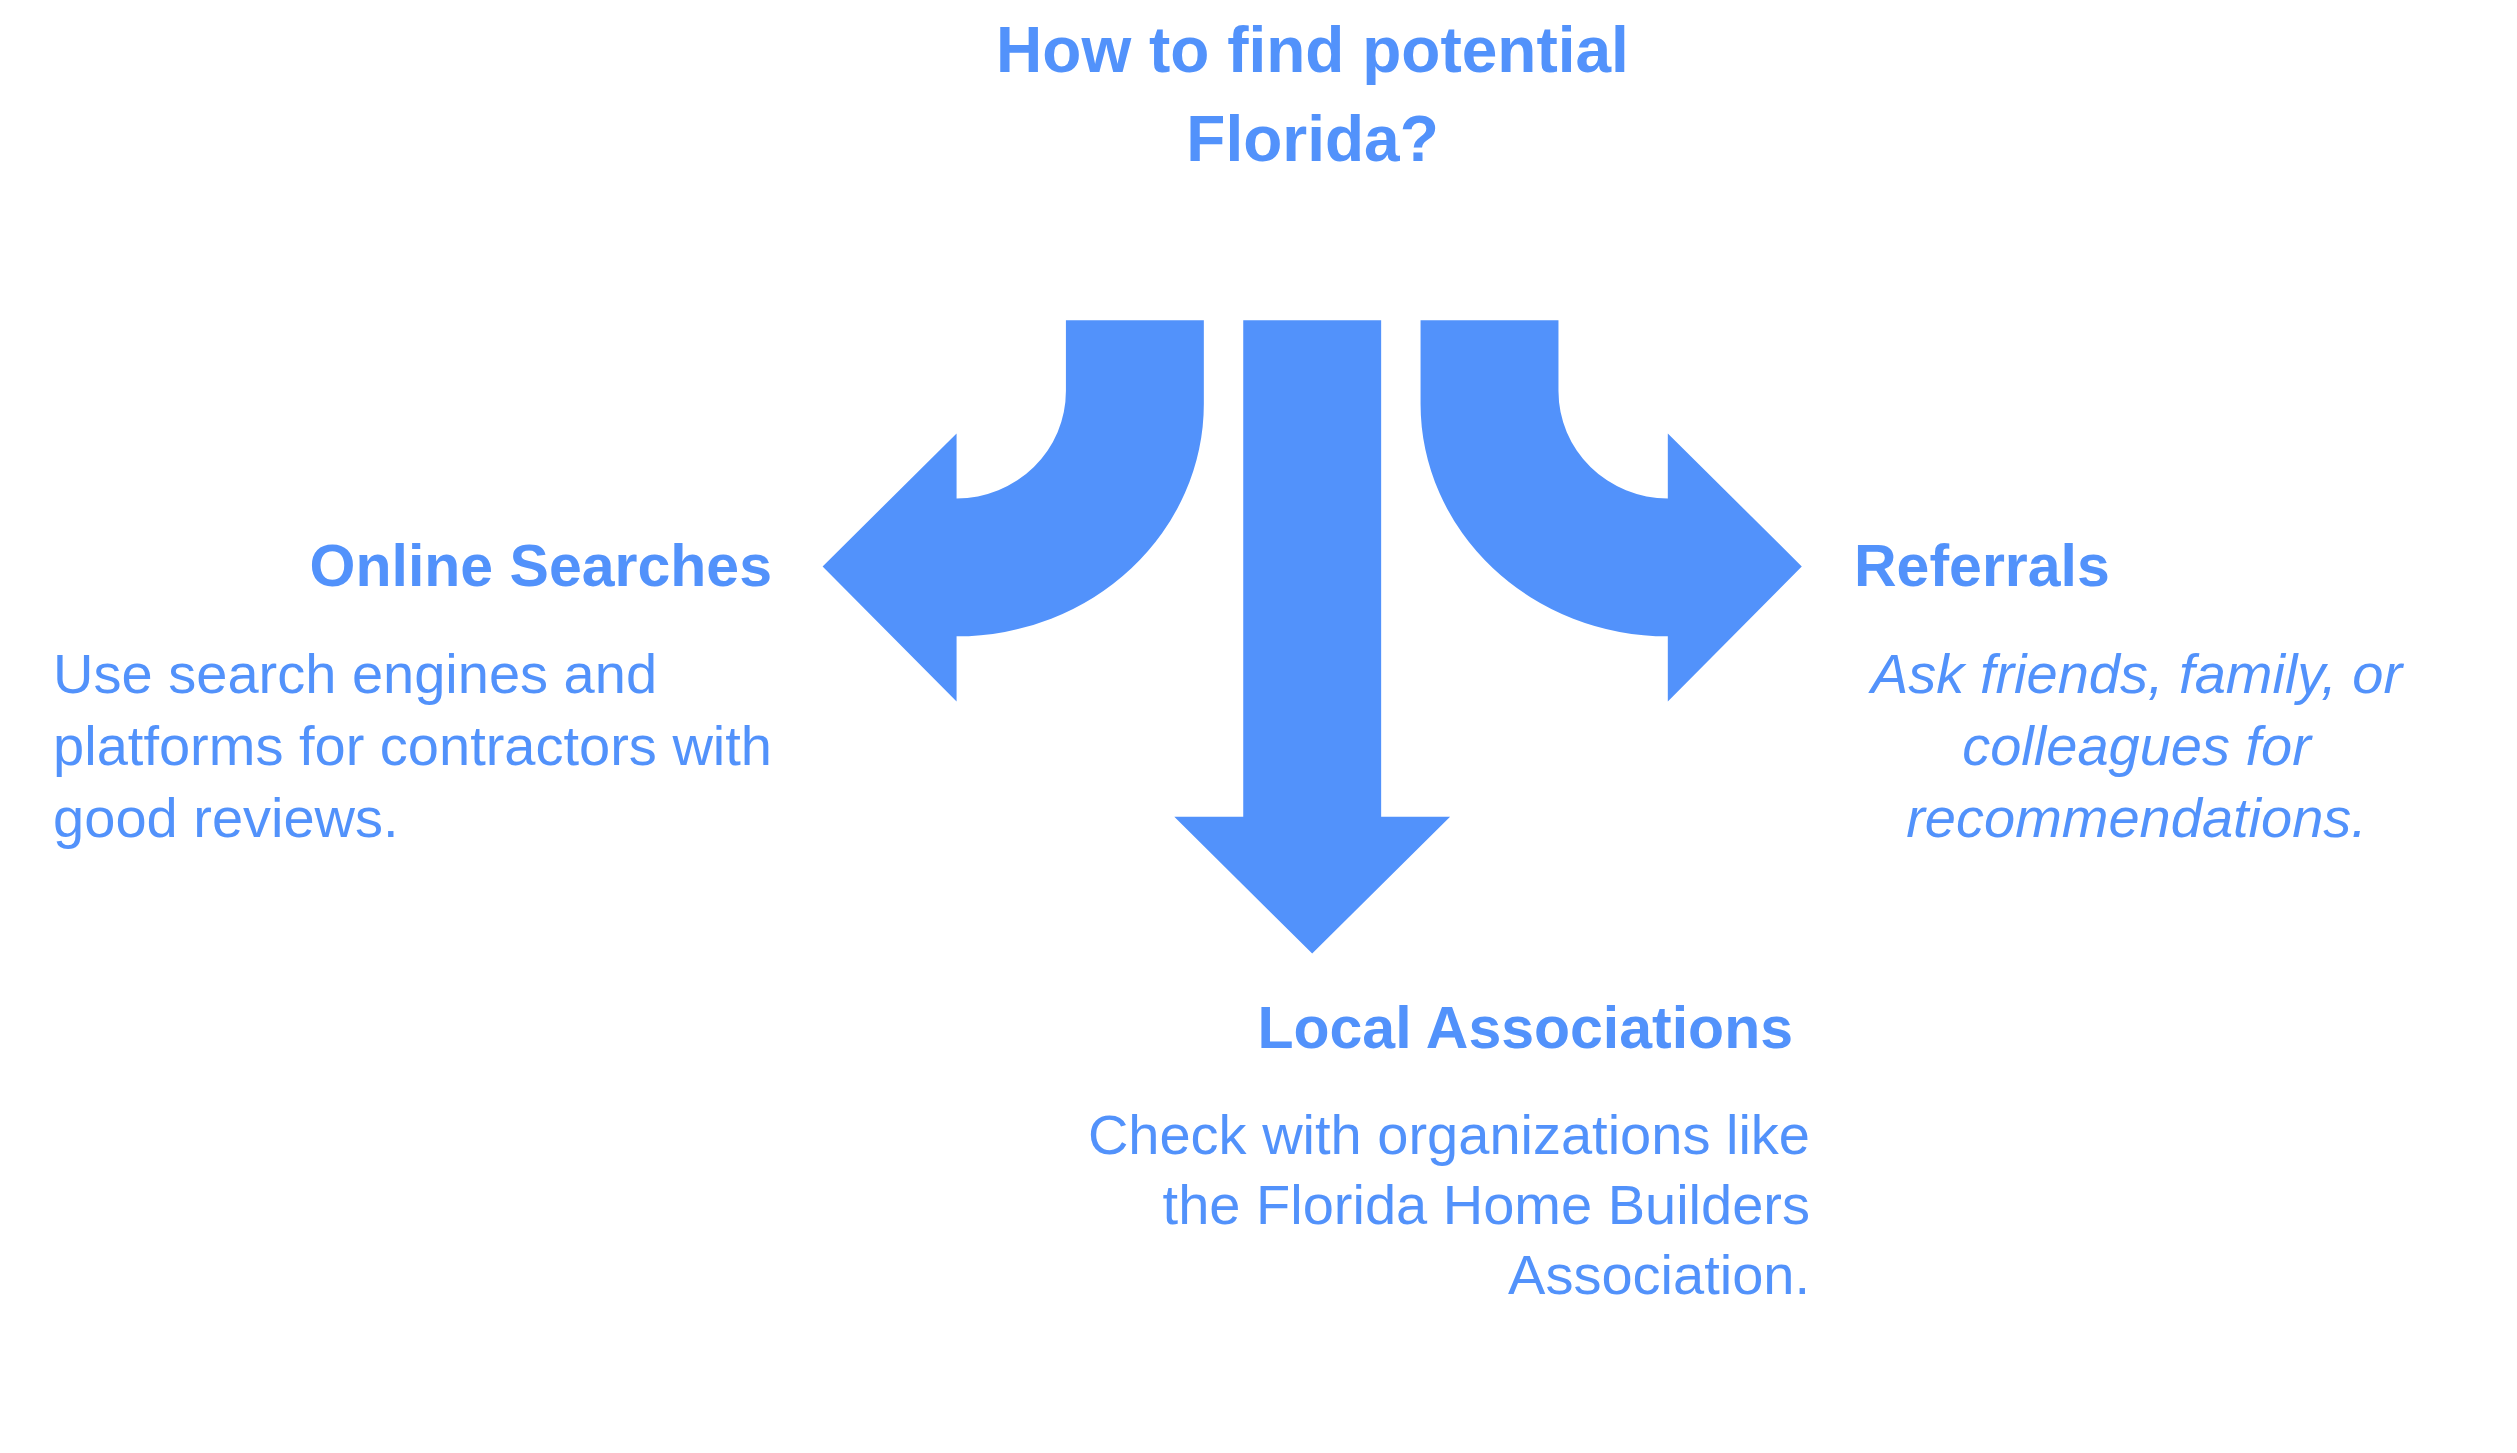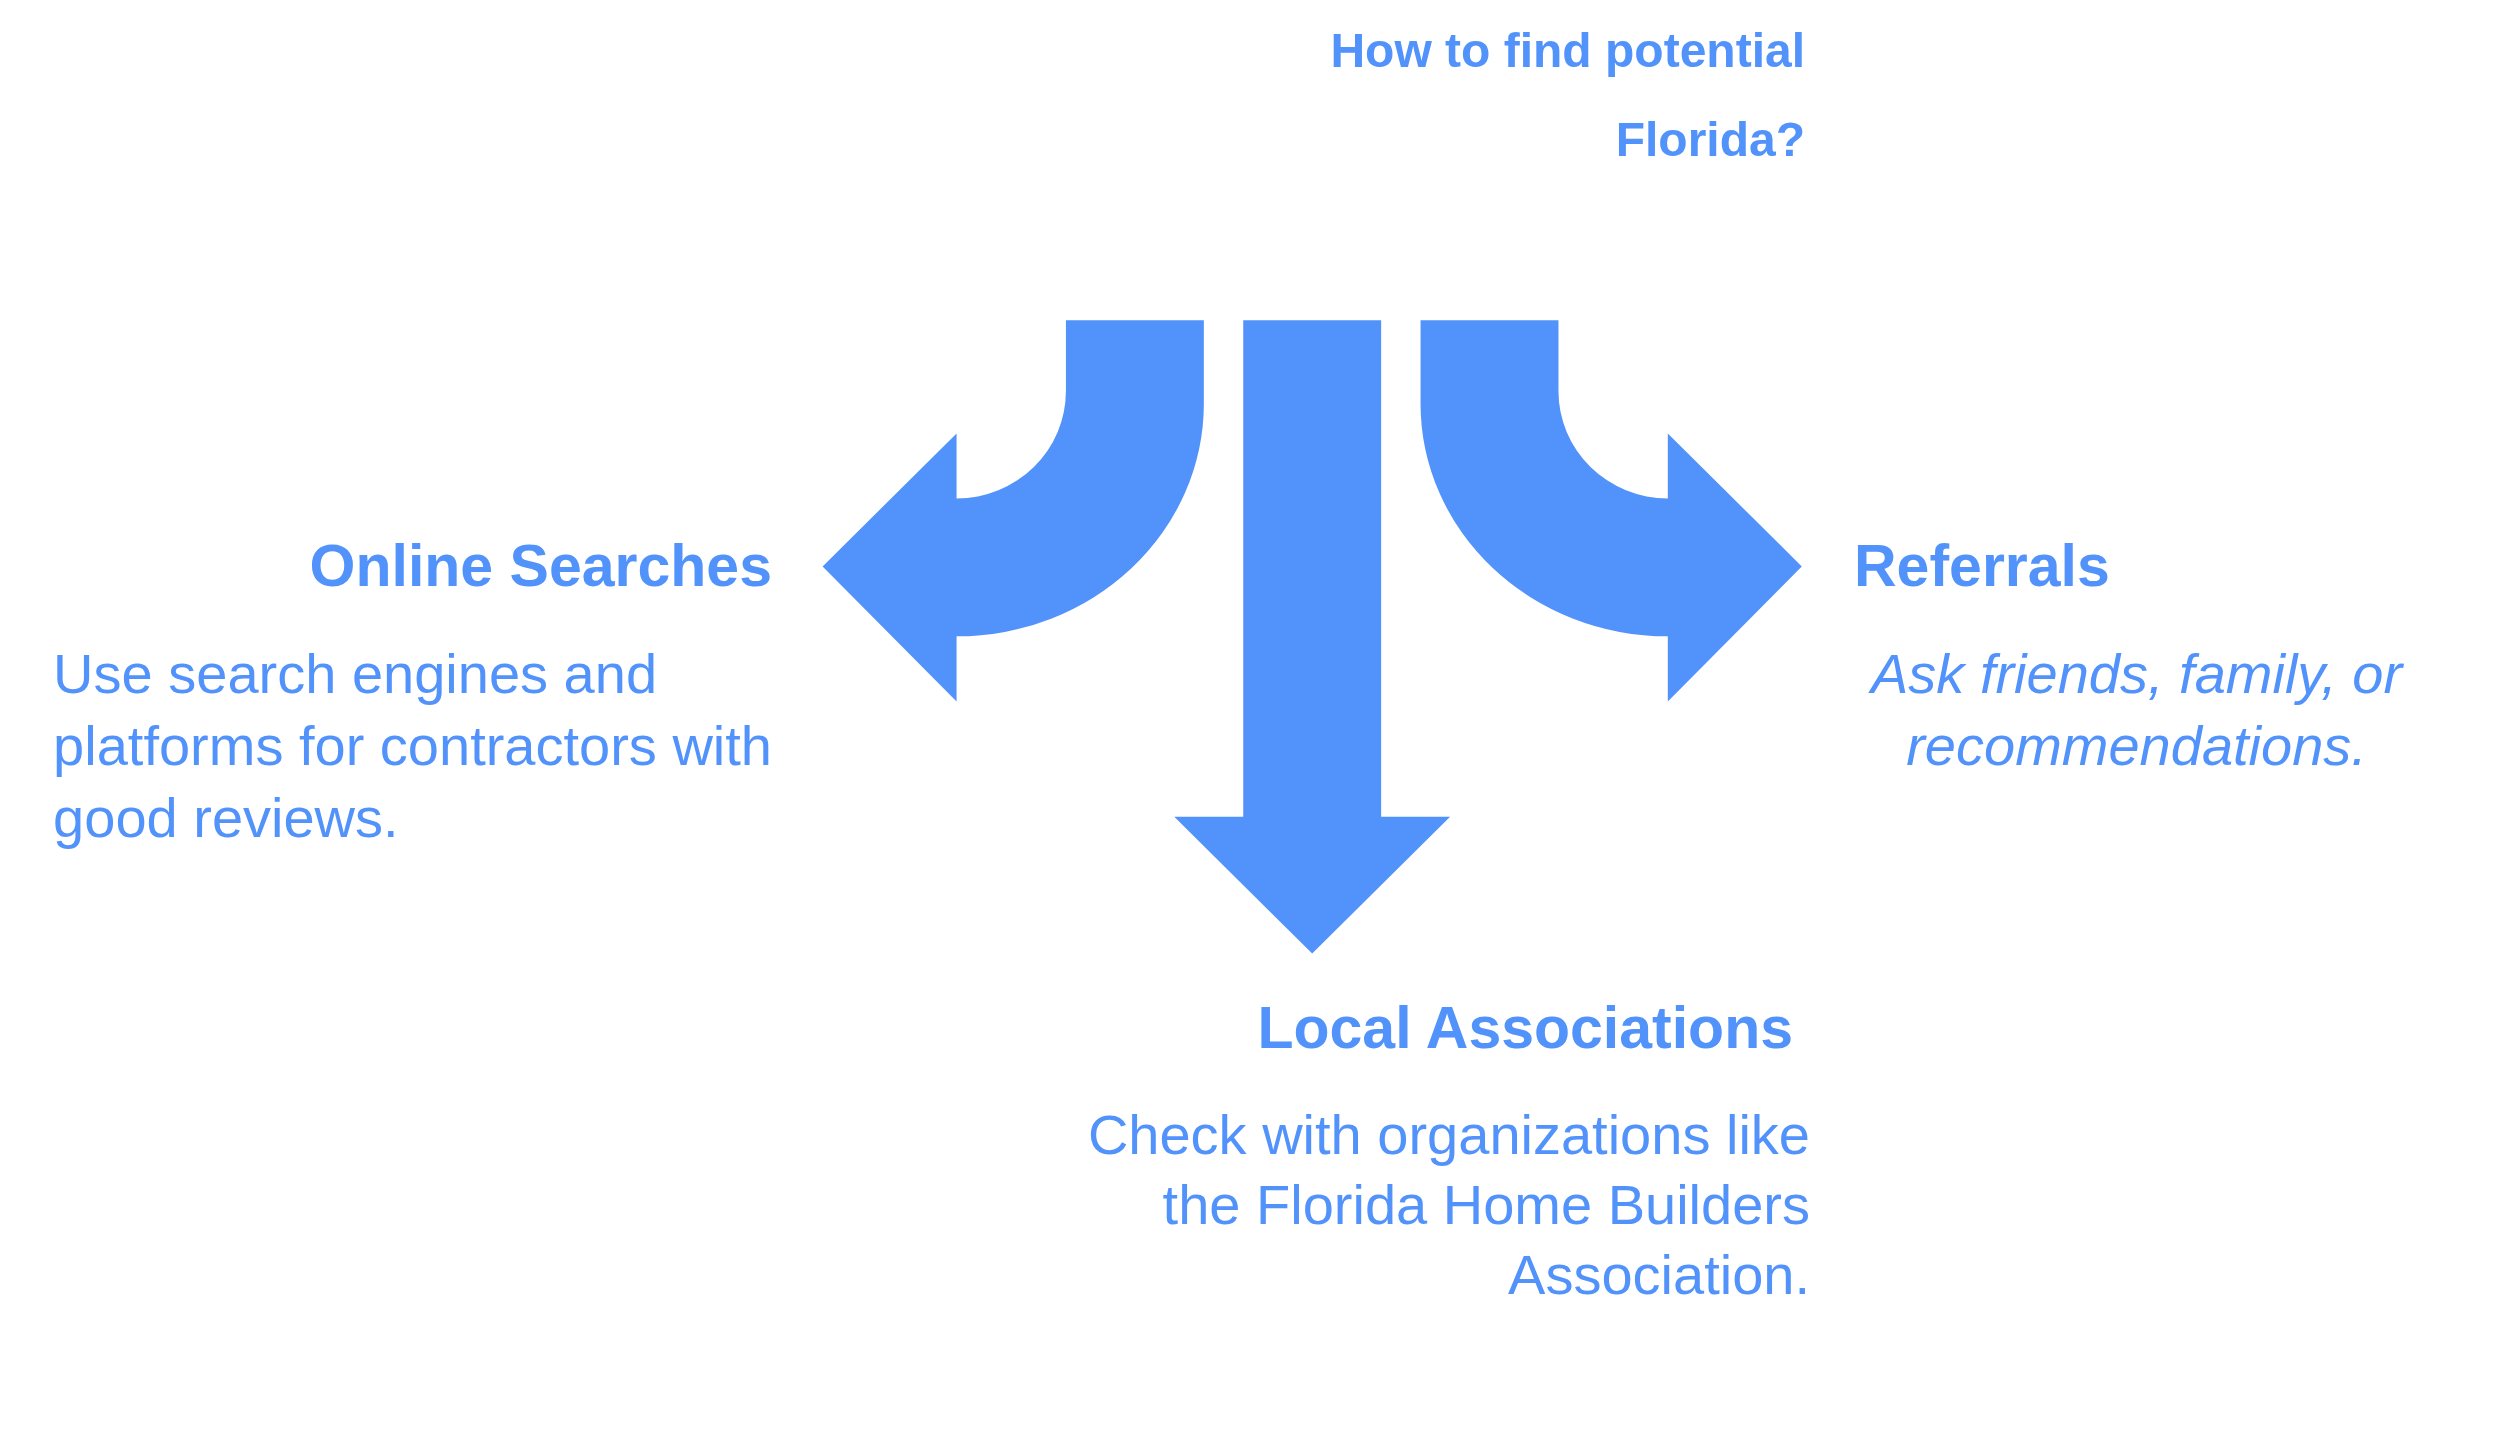--- a/index.html
+++ b/index.html
@@ -1,20 +1,20 @@
 <!DOCTYPE html>
 <html><head>
 <meta charset="utf-8">
 <style>
   html, body { margin: 0; padding: 0; background: #ffffff; }
   body { width: 2518px; height: 1454px; position: relative; overflow: hidden;
          font-family: "Liberation Sans", sans-serif; color: #5292FB; }
   .abs { position: absolute; }
-  .title { left: 820px; width: 985px; top: 5.9px; text-align: right;
-           font-weight: bold; font-size: 48px; line-height: 89px; }
+  .title { left: 820px; width: 985px; top: 5.9px; text-align: center;
+           font-weight: bold; font-size: 64px; line-height: 89px; }
   .title span { display: block; }
   .heading { font-weight: bold; font-size: 59px; line-height: 71px; white-space: nowrap; }
   .desc { font-size: 56px; line-height: 72px; margin-left: 17px; }
   .desc span { display: block; white-space: nowrap; }
   .left-block { right: calc(2518px - 772px); }
   .right-block { left: 1854px; text-align: center; }
   .center-block { left: 808px; width: 985px; text-align: right; }
   svg.arrows { position: absolute; left: 0; top: 0; }
 </style>
 </head>
@@ -34,20 +34,21 @@
 <div class="abs heading left-block" style="top: 531px;">Online Searches</div>
 <div class="abs desc left-block" style="top: 638px;">
   <span>Use search engines and</span>
   <span>platforms for contractors with</span>
   <span>good reviews.</span>
 </div>
 
 <div class="abs heading right-block" style="top: 531px;">Referrals</div>
 <div class="abs desc right-block" style="top: 638px; font-style: italic;">
   <span>Ask friends, family, or</span>
+  <span>colleagues for</span>
   <span>recommendations.</span>
 </div>
 
 <div class="abs heading center-block" style="top: 993px;">Local Associations</div>
 <div class="abs desc center-block" style="top: 1100px; line-height: 70px;">
   <span>Check with organizations like</span>
   <span>the Florida Home Builders</span>
   <span>Association.</span>
 </div>
 

